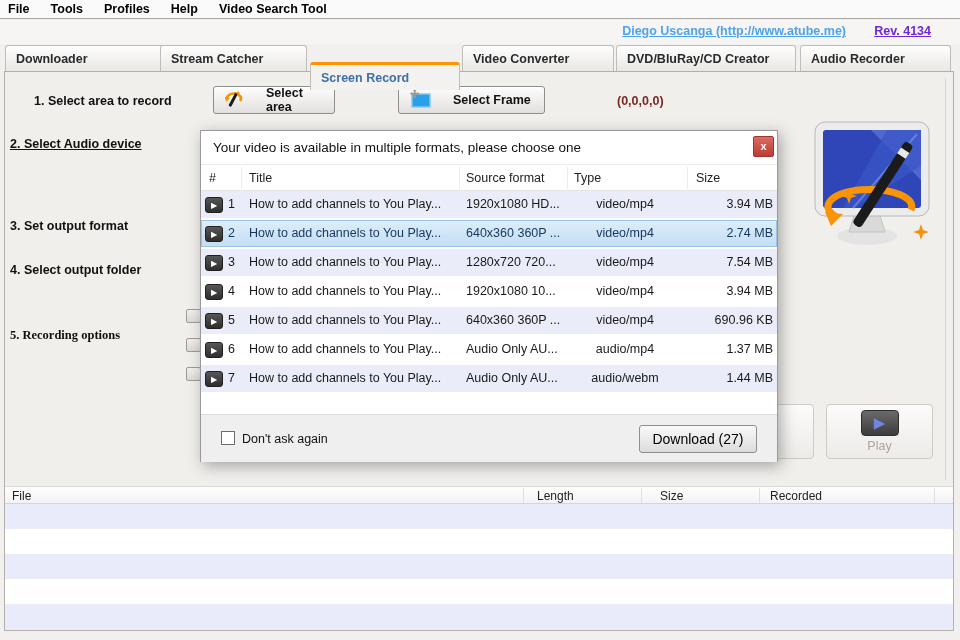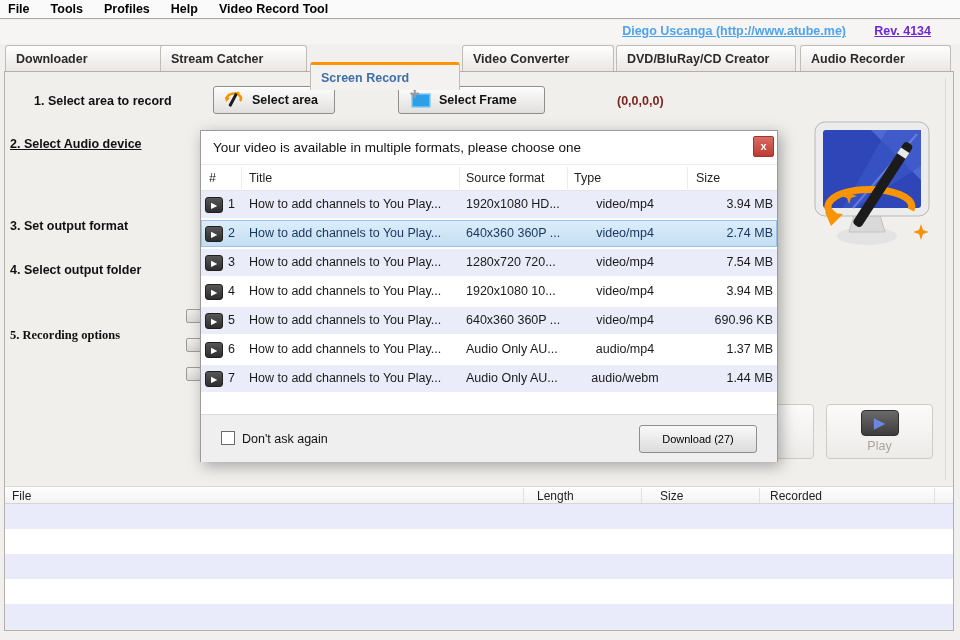--- a/index.html
+++ b/index.html
@@ -20,21 +20,21 @@
   .tab { position:absolute; top:45px; height:27px; background:linear-gradient(#fefefe,#e9e6e3); border:1px solid #c2bcb6; border-bottom:none; border-radius:3px 3px 0 0; font-size:12.5px; font-weight:bold; color:#2b2b2b; display:flex; align-items:center; padding-left:10px; }
   .tab.active { top:44px; height:28px; background:#f4f2f0; border-top:3px solid #ff9400; color:#3f6fa8; z-index:2; }
 
   
   .panel { position:absolute; left:4px; top:71px; width:950px; height:560px; background:#f1efec; border:1px solid #b5afa9; }
   .vline { position:absolute; left:945px; top:78px; width:1px; height:402px; background:#dbd7d3; }
 
   .step { position:absolute; left:10px; font-size:12.5px; font-weight:bold; color:#111; }
   .step.underline { text-decoration:underline; }
 
-  .toolbtn { position:absolute; top:86px; height:28px; background:linear-gradient(#fdfdfd,#e2e0de); border:1px solid #8e8e8e; border-radius:3px; display:flex; align-items:center; gap:8px; padding:0 10px; font-size:12.5px; font-weight:bold; color:#111; cursor:pointer; box-shadow:0 1px 0 rgba(255,255,255,.8) inset; }
+  .toolbtn { position:absolute; top:86px; height:28px; background:linear-gradient(#fdfdfd,#e2e0de); border:1px solid #8e8e8e; border-radius:3px; display:flex; align-items:center; gap:22px; padding:0 10px; font-size:12.5px; font-weight:bold; color:#111; cursor:pointer; box-shadow:0 1px 0 rgba(255,255,255,.8) inset; }
   .coords { position:absolute; left:617px; top:94px; font-size:12.5px; font-weight:bold; color:#7c2622; }
 
   
   .stub { position:absolute; left:186px; width:15px; height:14px; background:linear-gradient(#f2f0ee,#ddd9d5); border:1px solid #9e9a96; border-radius:2px; z-index:4; }
 
   
   .action-btn { position:absolute; top:404px; height:55px; background:linear-gradient(#fcfbfa,#edebe8); border:1px solid #cfcac4; border-radius:4px; z-index:3; display:flex; flex-direction:column; align-items:center; justify-content:center; gap:3px; }
   .play-chip { width:38px; height:26px; border-radius:4px; background:linear-gradient(#6a6a6a,#3c3c3c); border:1px solid #2e2e2e; color:#6f86e0; font-size:15px; line-height:24px; text-align:center; }
   .action-label { font-size:12.5px; color:#aaa49d; }
 
@@ -55,21 +55,21 @@
   .cell-num { left:27px; width:18px; }
   .cell-title { left:48px; width:212px; }
   .cell-source { left:265px; width:103px; }
   .cell-type { left:368px; width:112px; text-align:center; }
   .cell-size { left:478px; width:94px; text-align:right; }
   .rowplay { position:absolute; left:4px; top:6px; width:18px; height:16px; background:linear-gradient(#565656,#2e2e2e); border:1px solid #1f1f1f; border-radius:3px; color:#fff; font-size:8px; line-height:15px; text-align:center; }
 
   .dlg-footer { position:absolute; left:0; top:283px; width:576px; height:48px; background:#efefef; border-top:1px solid #dddddd; }
   .dlg-check { position:absolute; left:20px; top:16px; width:14px; height:14px; background:#fff; border:1px solid #6b6b6b; cursor:pointer; }
   .dlg-check-label { position:absolute; left:41px; top:17px; font-size:12.5px; color:#111; }
-  .dl-btn { position:absolute; left:438px; top:10px; width:118px; height:28px; background:linear-gradient(#f9f9f9,#dcdcdc); border:1px solid #8e8e8e; border-radius:3px; font-size:11px; color:#000; font-family:"Liberation Sans",sans-serif; cursor:pointer; }
+  .dl-btn { position:absolute; left:438px; top:10px; width:118px; height:28px; background:linear-gradient(#f9f9f9,#dcdcdc); border:1px solid #8e8e8e; border-radius:3px; font-size:14px; color:#000; font-family:"Liberation Sans",sans-serif; cursor:pointer; }
 
   
   .ftable-header { position:absolute; left:5px; top:486px; width:948px; height:18px; background:linear-gradient(#fefefe,#f3f3f3); border-top:1px solid #d9d9d9; border-bottom:1px solid #d5d5d5; font-size:12px; color:#222; z-index:1; }
   .ftable-header span { position:absolute; top:2px; }
   .fsep { position:absolute; top:1px; width:1px; height:15px; background:#e0e0e0; }
   .stripe { position:absolute; left:5px; width:948px; height:25px; }
   .stripe.lav { background:#e9ebfa; }
   .stripe.white { background:#ffffff; }
 
   
@@ -78,21 +78,21 @@
 </head>
 <body>
 
 <div id="window">
 
   <div class="menubar">
     <span class="menu-item">File</span>
     <span class="menu-item">Tools</span>
     <span class="menu-item">Profiles</span>
     <span class="menu-item">Help</span>
-    <span class="menu-item">Video Record Tool</span>
+    <span class="menu-item">Video Search Tool</span>
   </div>
 
   <div class="headerstrip">
     <span class="author-link">Diego Uscanga (http://www.atube.me)</span>
     <span class="revision">Rev. 4134</span>
   </div>
 
   <div class="tab" style="left:5px; width:180px;">
       <span>Downloader</span>
     </div>

